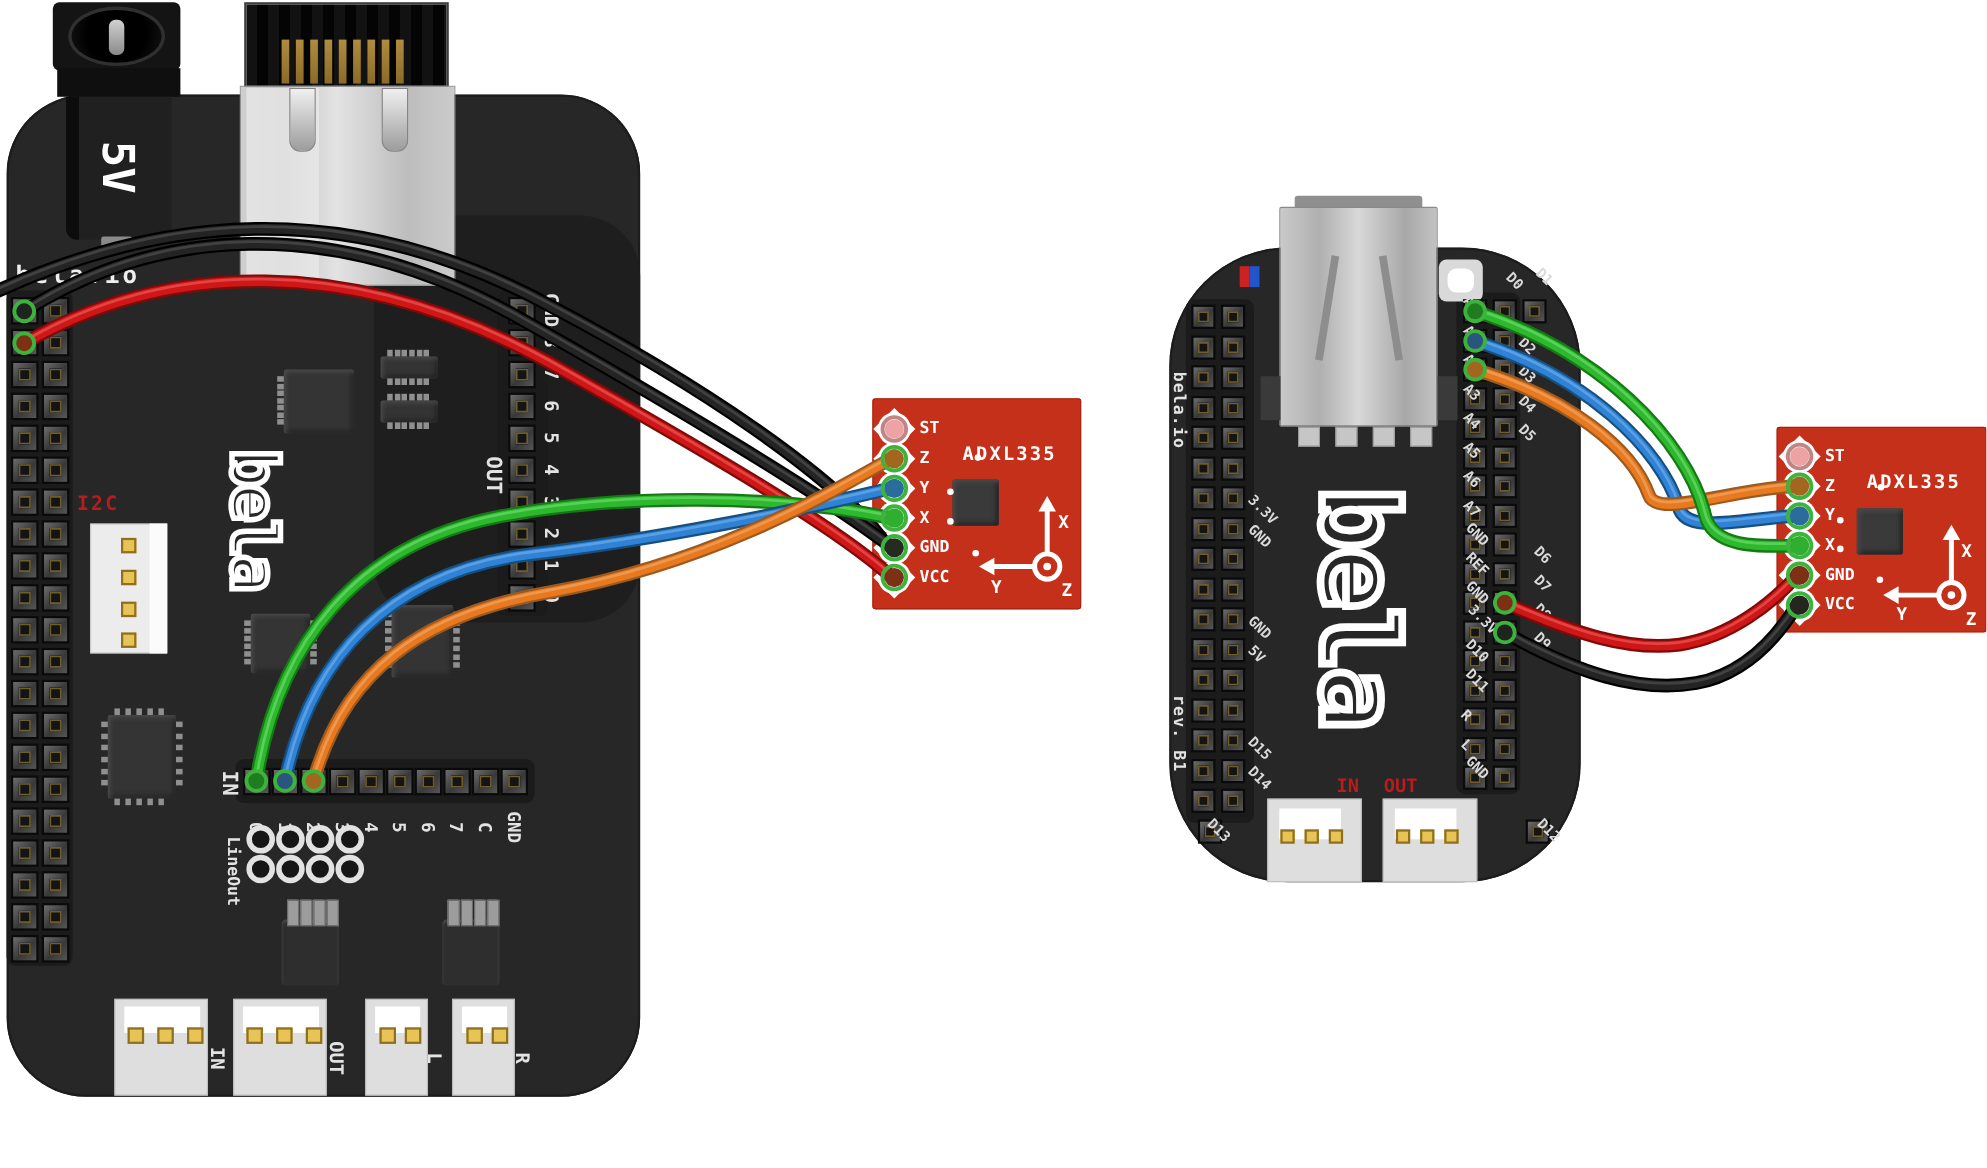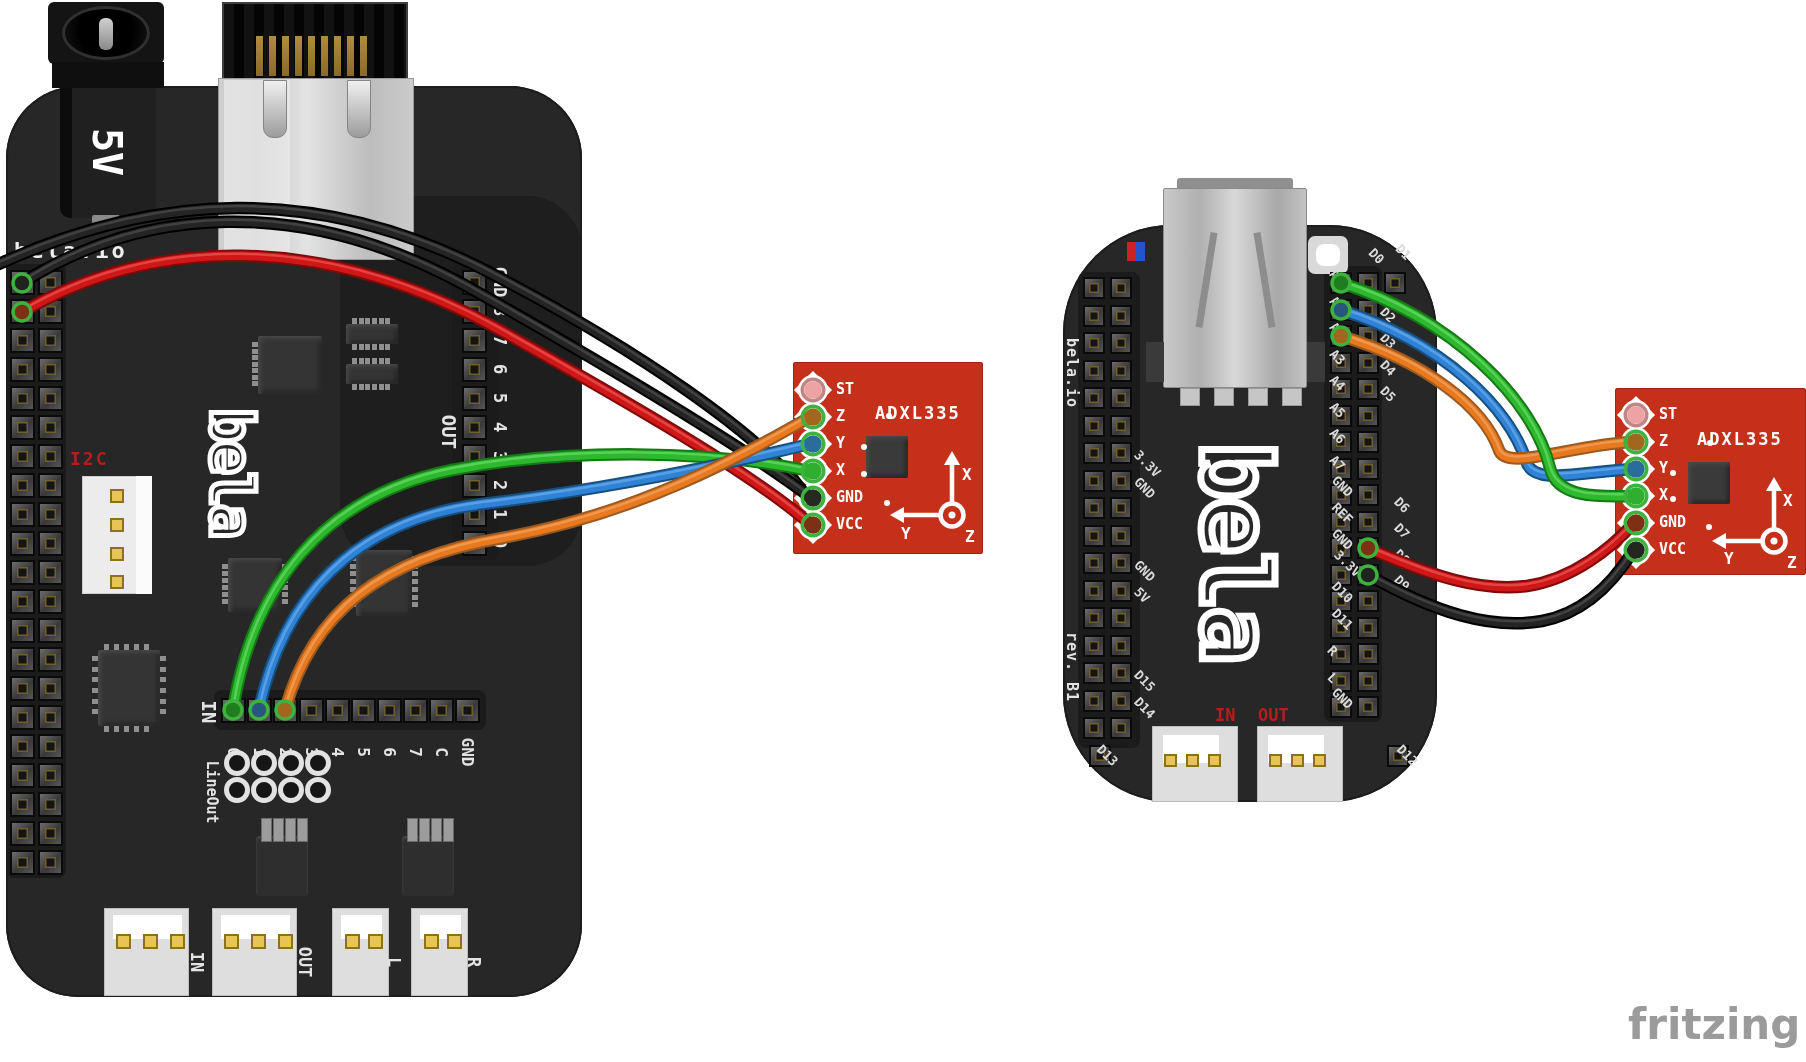--- a/index.html
+++ b/index.html
@@ -139,21 +139,20 @@
   <div id="sensor-0" class="sensor">
     <div class="sensor-title">ADXL335</div>
   </div>
   <div id="sensor-1" class="sensor">
     <div class="sensor-title">ADXL335</div>
   </div>
 
   <div class="chip" style="left:866px;top:436px;width:42px;height:42px;background:#3a3a3a;"></div>
   <div class="chip" style="left:1688px;top:462px;width:42px;height:42px;background:#3a3a3a;"></div>
 
-  <div id="watermark">fritzing</div>
 
   <svg id="wire-layer" width="1806" height="1062" viewBox="0 0 1806 1062">
       <rect x="799.5" y="376.5" width="27" height="27" fill="#ffffff" transform="rotate(45 813 390)"></rect>
       <circle cx="813" cy="390" r="15" fill="#ffffff"></circle>
       <rect x="799.5" y="403.5" width="27" height="27" fill="#ffffff" transform="rotate(45 813 417)"></rect>
       <circle cx="813" cy="417" r="15" fill="#ffffff"></circle>
       <rect x="799.5" y="430.5" width="27" height="27" fill="#ffffff" transform="rotate(45 813 444)"></rect>
       <circle cx="813" cy="444" r="15" fill="#ffffff"></circle>
       <rect x="799.5" y="457.5" width="27" height="27" fill="#ffffff" transform="rotate(45 813 471)"></rect>
       <circle cx="813" cy="471" r="15" fill="#ffffff"></circle>

